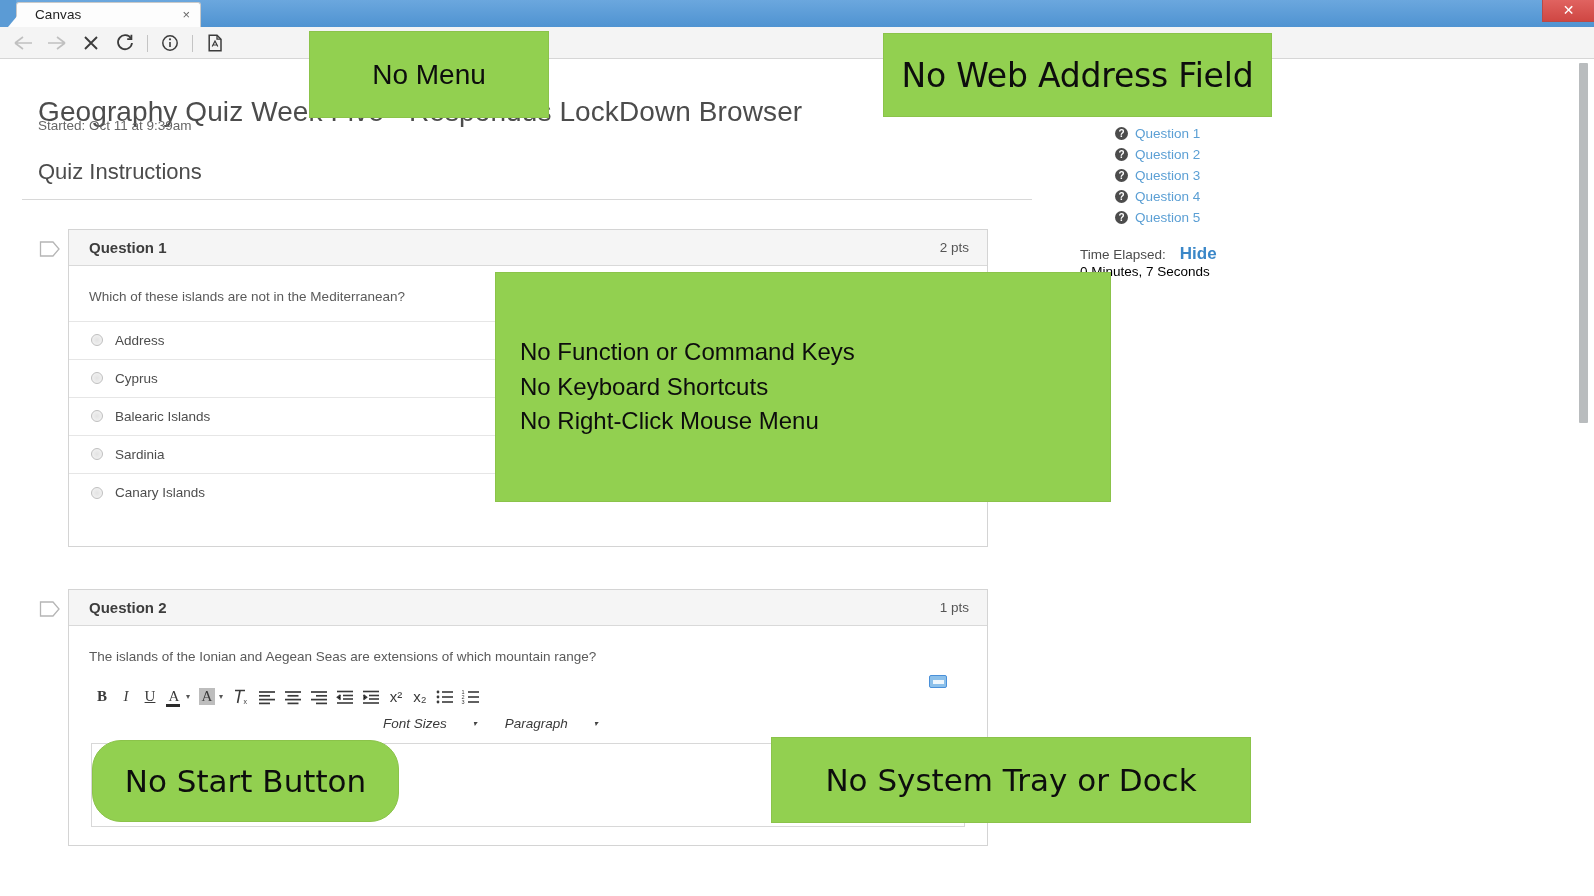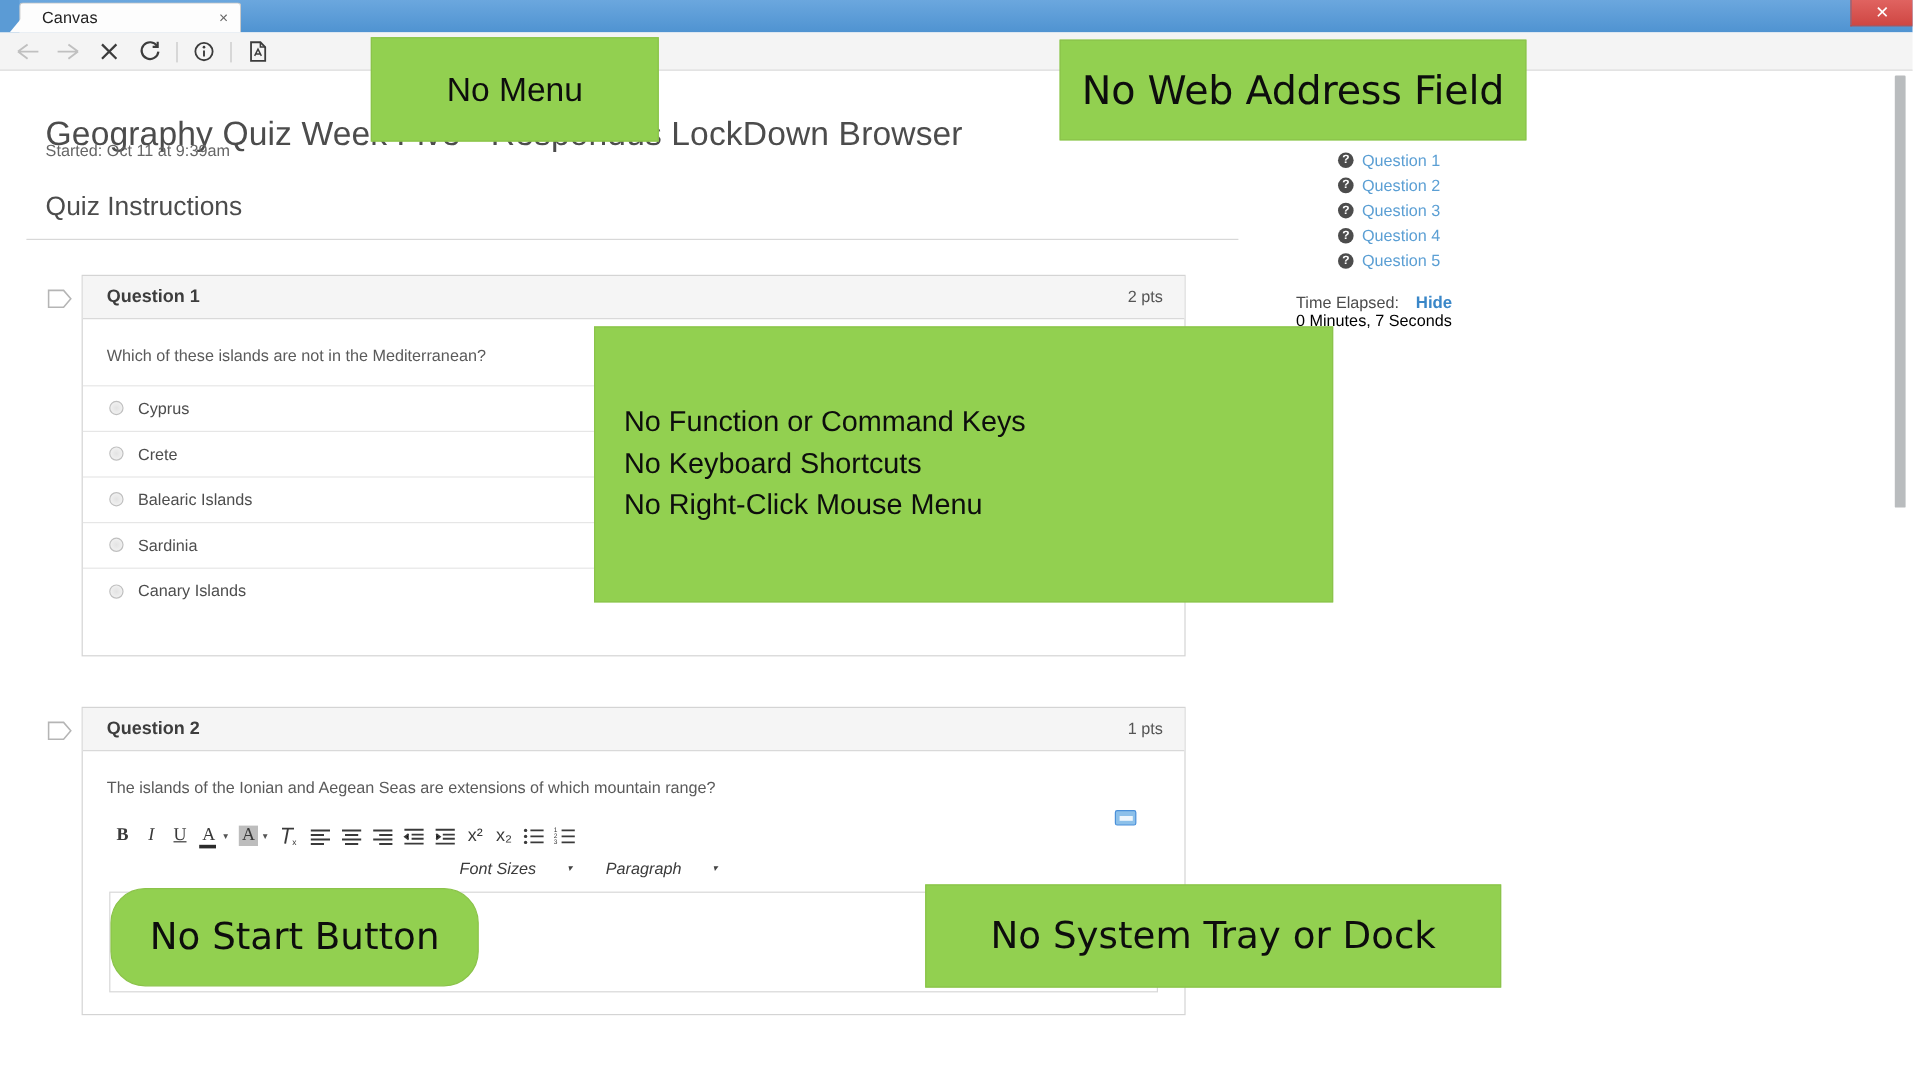--- a/index.html
+++ b/index.html
@@ -336,21 +336,21 @@
     font-size: 13.5px;
     color: #5b9fd4;
   }
   .sb-time {
     margin: 16px 0 0 5px;
     display: flex;
     align-items: baseline;
     gap: 14px;
   }
   .sb-time-label { font-size: 13.5px; color: #4c4c4c; }
-  .sb-time-hide { font-size: 14px; color: #3a87c8; font-weight: bold; }
+  .sb-time-hide { font-size: 17px; color: #3a87c8; font-weight: bold; }
   .sb-time-value {
     margin: 0 0 0 5px;
     font-size: 13.5px;
     color: #000000;
   }
 
   
   .page-scrollbar {
     position: absolute;
     right: 0; top: 59px;
@@ -506,25 +506,25 @@
       </div>
       <div class="q-header">
         <span class="q-name">Question 1</span>
         <span class="q-pts">2 pts</span>
       </div>
       <div class="q-body">
         <div class="q-text">Which of these islands are not in the Mediterranean?</div>
         <div class="answers">
           <div class="answer-row">
             <span class="radio"></span>
-            <span class="answer-label">Cyprus</span>
+            <span class="answer-label">Address</span>
           </div>
           <div class="answer-row">
             <span class="radio"></span>
-            <span class="answer-label">Crete</span>
+            <span class="answer-label">Cyprus</span>
           </div>
           <div class="answer-row">
             <span class="radio"></span>
             <span class="answer-label">Balearic Islands</span>
           </div>
           <div class="answer-row">
             <span class="radio"></span>
             <span class="answer-label">Sardinia</span>
           </div>
           <div class="answer-row">

